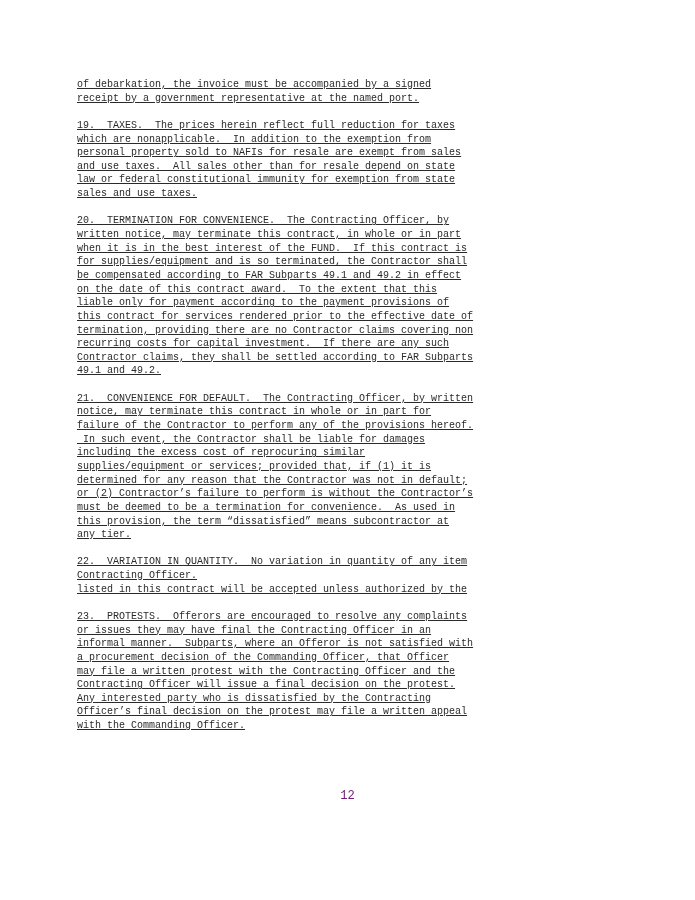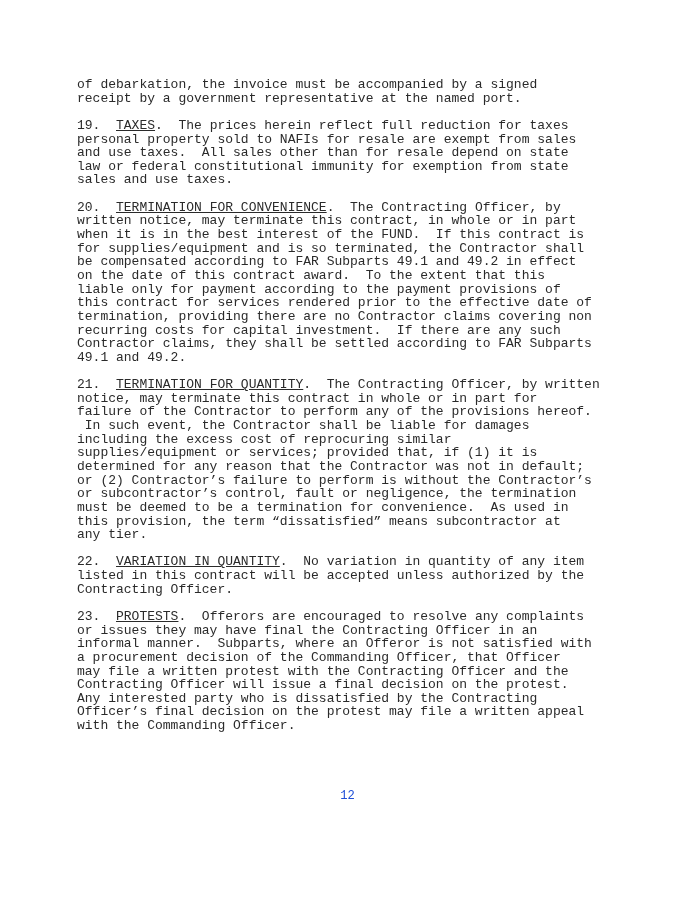--- a/index.html
+++ b/index.html
@@ -1,78 +1,78 @@
 <!DOCTYPE html>
 <html><head>
   <meta charset="utf-8">
   <style>
     html, body { margin: 0; padding: 0; background: #ffffff; }
     body { width: 695px; height: 900px; position: relative; overflow: hidden; }
     .page {
       position: absolute; left: 77px; top: 78px; width: 560px;
       font-family: "Liberation Mono", "DejaVu Sans Mono", monospace;
-      font-size: 13px; line-height: 13.65px; color: #2a2a2a;
+      font-size: 10px; line-height: 13.65px; color: #2a2a2a; text-decoration: underline;
     }
     .line { white-space: pre; height: 13.65px; }
     .para { margin-bottom: 13.65px; }
     .u { text-decoration: underline; text-underline-offset: 1px; margin-top: 24px; }
     .pagenum {
       position: absolute; top: 789px; left: 0; width: 695px; text-align: center;
       font-family: "Liberation Mono", "DejaVu Sans Mono", monospace;
-      font-size: 12.15px; color: #1d4ed8;
+      font-size: 12.15px; color: #701a75;
     }
   </style>
 </head>
 <body>
 
 <div class="page">
   <div class="para">
     <div class="line">of debarkation, the invoice must be accompanied by a signed</div>
     <div class="line">receipt by a government representative at the named port.</div>
   </div>
   <div id="sections">
       <div class="para">
         <div class="line"><span>19.</span>  <span class="u">TAXES</span><span>.  The prices herein reflect full reduction for taxes</span></div>
+        <div class="line">which are nonapplicable.  In addition to the exemption from</div>
         <div class="line">personal property sold to NAFIs for resale are exempt from sales</div>
         <div class="line">and use taxes.  All sales other than for resale depend on state</div>
         <div class="line">law or federal constitutional immunity for exemption from state</div>
         <div class="line">sales and use taxes.</div>
       </div>
       <div class="para">
         <div class="line"><span>20.</span>  <span class="u">TERMINATION FOR CONVENIENCE</span><span>.  The Contracting Officer, by</span></div>
         <div class="line">written notice, may terminate this contract, in whole or in part</div>
         <div class="line">when it is in the best interest of the FUND.  If this contract is</div>
         <div class="line">for supplies/equipment and is so terminated, the Contractor shall</div>
         <div class="line">be compensated according to FAR Subparts 49.1 and 49.2 in effect</div>
         <div class="line">on the date of this contract award.  To the extent that this</div>
         <div class="line">liable only for payment according to the payment provisions of</div>
         <div class="line">this contract for services rendered prior to the effective date of</div>
         <div class="line">termination, providing there are no Contractor claims covering non</div>
         <div class="line">recurring costs for capital investment.  If there are any such</div>
         <div class="line">Contractor claims, they shall be settled according to FAR Subparts</div>
         <div class="line">49.1 and 49.2.</div>
       </div>
       <div class="para">
-        <div class="line"><span>21.</span>  <span class="u">TERMINATION FOR QUANTITY</span><span>.  The Contracting Officer, by written</span></div>
+        <div class="line"><span>21.</span>  <span class="u">CONVENIENCE FOR DEFAULT</span><span>.  The Contracting Officer, by written</span></div>
         <div class="line">notice, may terminate this contract in whole or in part for</div>
         <div class="line">failure of the Contractor to perform any of the provisions hereof.</div>
         <div class="line"> In such event, the Contractor shall be liable for damages</div>
         <div class="line">including the excess cost of reprocuring similar</div>
         <div class="line">supplies/equipment or services; provided that, if (1) it is</div>
         <div class="line">determined for any reason that the Contractor was not in default;</div>
         <div class="line">or (2) Contractor’s failure to perform is without the Contractor’s</div>
-        <div class="line">or subcontractor’s control, fault or negligence, the termination</div>
         <div class="line">must be deemed to be a termination for convenience.  As used in</div>
         <div class="line">this provision, the term “dissatisfied” means subcontractor at</div>
         <div class="line">any tier.</div>
       </div>
       <div class="para">
         <div class="line"><span>22.</span>  <span class="u">VARIATION IN QUANTITY</span><span>.  No variation in quantity of any item</span></div>
+        <div class="line">Contracting Officer.</div>
         <div class="line">listed in this contract will be accepted unless authorized by the</div>
-        <div class="line">Contracting Officer.</div>
       </div>
       <div class="para">
         <div class="line"><span>23.</span>  <span class="u">PROTESTS</span><span>.  Offerors are encouraged to resolve any complaints</span></div>
         <div class="line">or issues they may have final the Contracting Officer in an</div>
         <div class="line">informal manner.  Subparts, where an Offeror is not satisfied with</div>
         <div class="line">a procurement decision of the Commanding Officer, that Officer</div>
         <div class="line">may file a written protest with the Contracting Officer and the</div>
         <div class="line">Contracting Officer will issue a final decision on the protest.</div>
         <div class="line">Any interested party who is dissatisfied by the Contracting</div>
         <div class="line">Officer’s final decision on the protest may file a written appeal</div>

